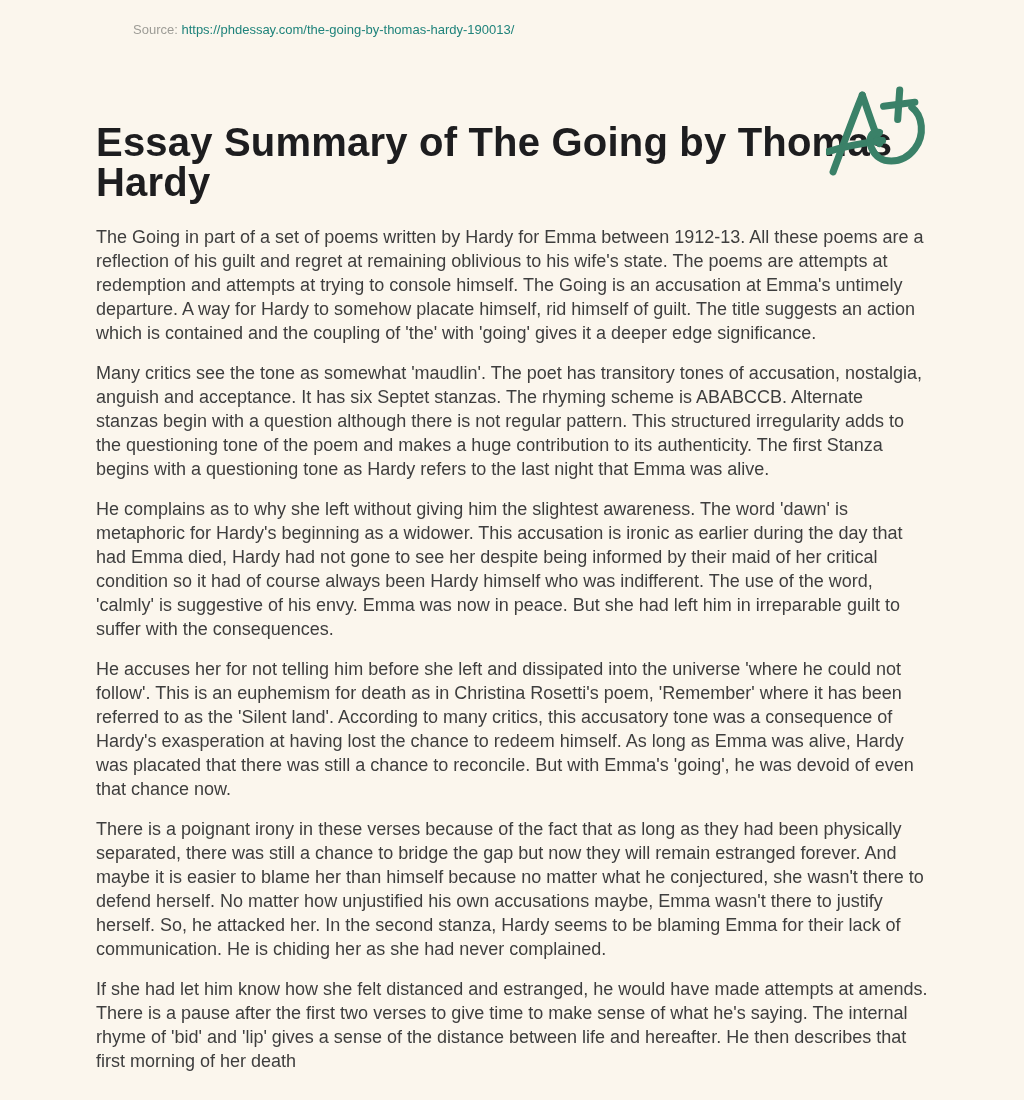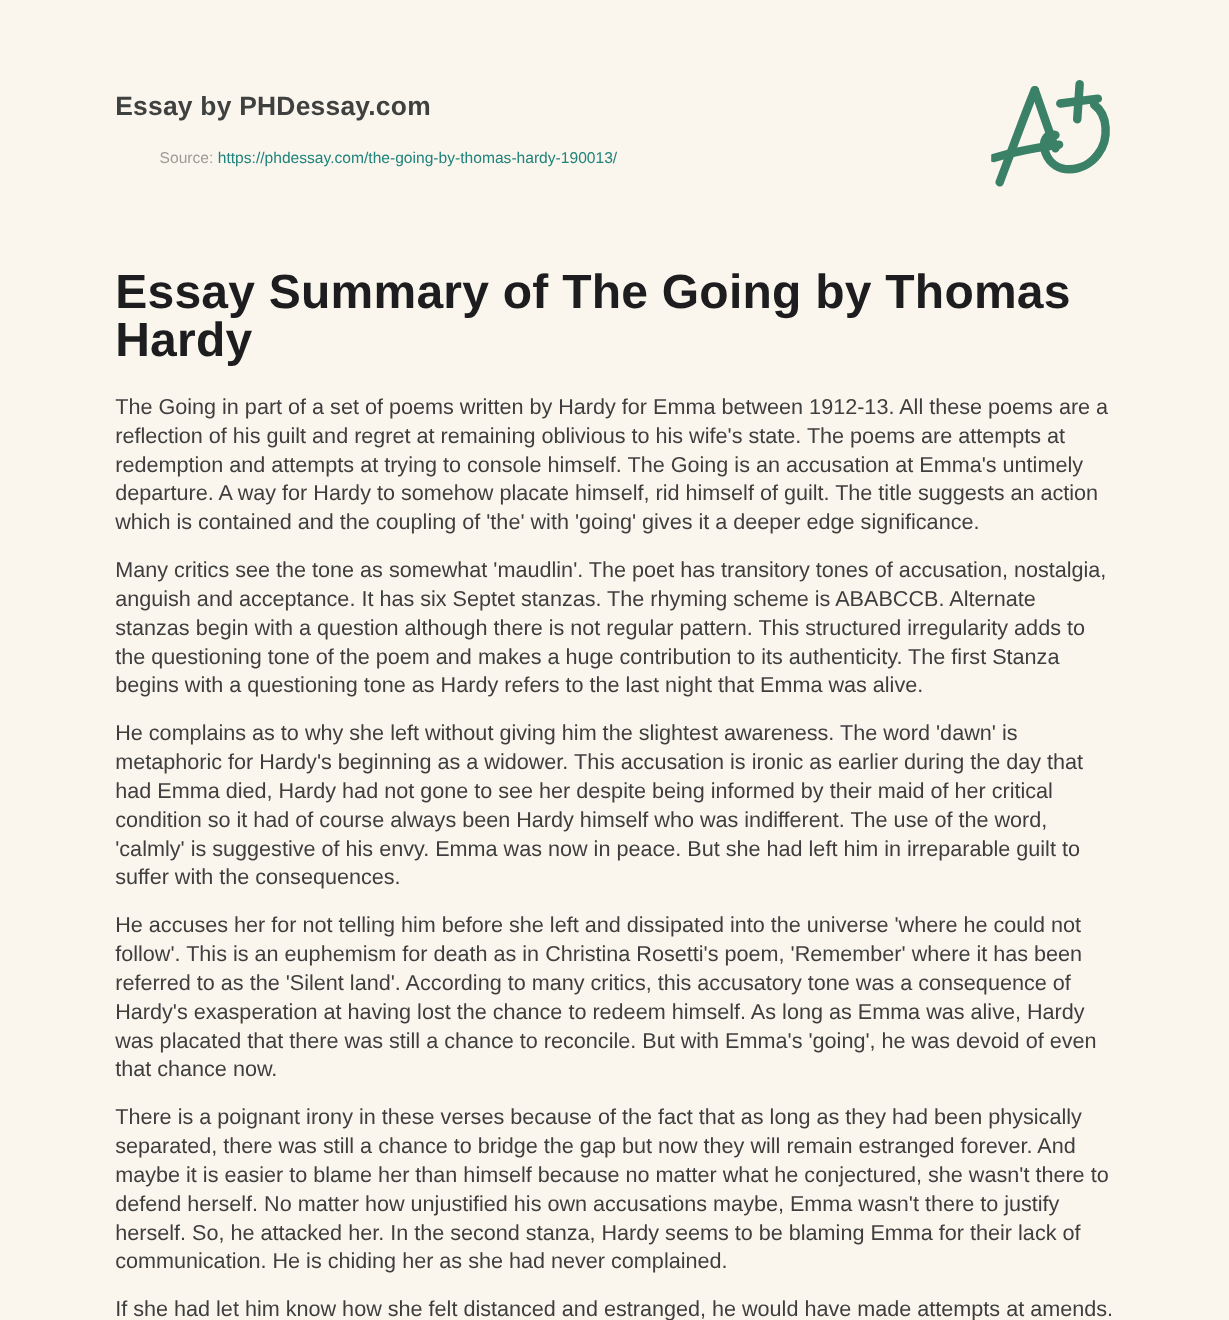--- a/index.html
+++ b/index.html
@@ -64,21 +64,20 @@
     line-height: 24px;
     color: #3E3E3E;
   }
 </style>
 </head>
 <body>
 
 <div class="page">
 
   <header>
-    <h1 class="byline">Essay by PHDessay.com</h1>
     <div class="source-line">
       <span class="source-label">Source:</span>
       <a class="source-link" href="#">https://phdessay.com/the-going-by-thomas-hardy-190013/</a>
     </div>
     <div class="logo">
       <svg viewBox="0 0 103 87" aria-hidden="true">
         <g fill="none" stroke="#3A8168" stroke-width="7" stroke-linecap="round" stroke-linejoin="round">
           <path d="M7 84 C 16 60, 30 22, 36 8"></path>
           <path d="M36 8 C 42 25, 48 43, 53 56"></path>
           <path d="M2 64 C 18 59, 40 55, 56 53"></path>

